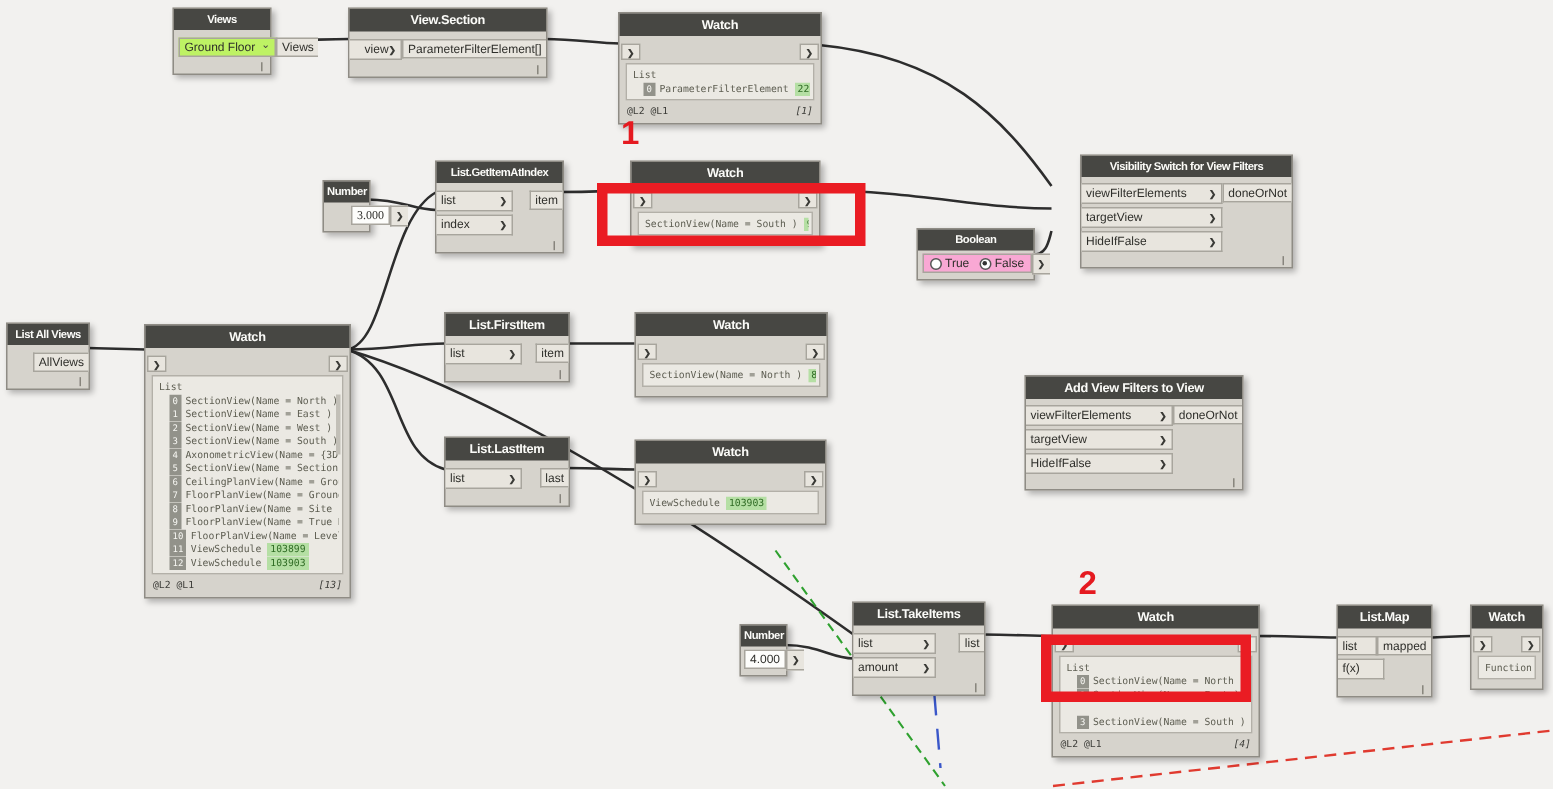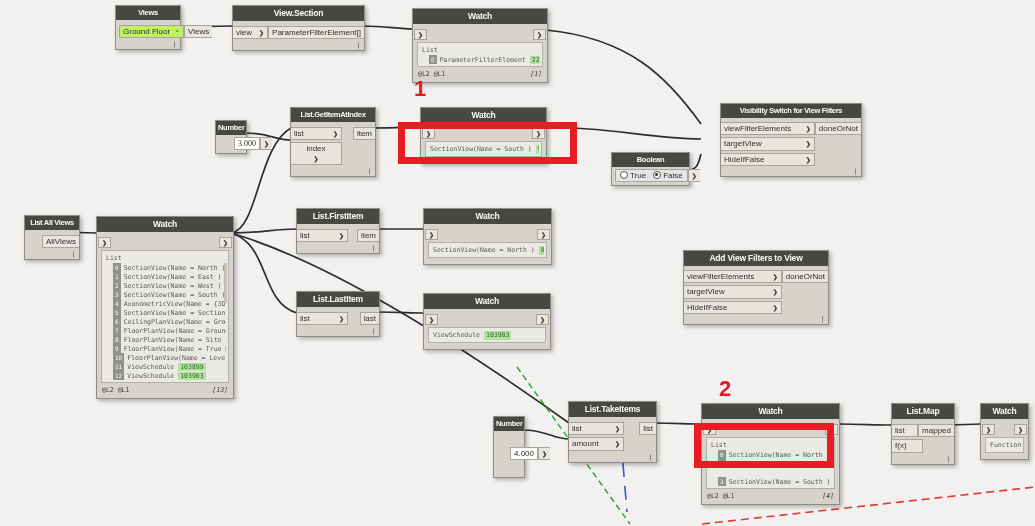--- a/index.html
+++ b/index.html
@@ -37,21 +37,21 @@
   .badge:empty{display:none;}
   .wfoot{display:flex;justify-content:space-between;font-size:6.5px;color:#3c3c38;
          padding:1px 4px 2px;margin:0 1px;font-family:"DejaVu Sans Mono",monospace;}
   .count{font-style:italic;}
   .sbar{position:absolute;right:1px;top:12px;width:3px;height:40px;background:#c2bfb7;}
 
   .dd{background:#bef264;border:1px solid #a8a59d;padding:1px 3px;display:flex;gap:4px;
       align-items:center;margin-left:3px;white-space:nowrap;}
   .caret::after{content:"⌄";font-size:7px;color:#444;line-height:0;position:relative;top:-2px;}
   .numbox{background:#fdfdfb;border:1px solid #a8a59d;padding:1px 3px;margin-left:2px;white-space:nowrap;}
-  .boolfield{background:#e5e5e5;border:1px solid #a8a59d;padding:1px 4px;margin-left:3px;
+  .boolfield{background:#f9a8d4;border:1px solid #a8a59d;padding:1px 4px;margin-left:3px;
              display:flex;gap:7px;align-items:center;white-space:nowrap;}
   .radio{display:inline-flex;align-items:center;gap:2px;}
   .rc{width:6px;height:6px;border:1px solid #555;border-radius:50%;background:#fff;display:inline-block;position:relative;}
   .rc.sel::after{content:"";position:absolute;left:1px;top:1px;width:3px;height:3px;background:#333;border-radius:50%;}
 
   .io2{display:flex;justify-content:center;align-items:flex-start;}
   .col-in{display:flex;flex-direction:column;width:99px;}
   .col-in .pin{margin:1px 0;}
   .col-out{display:flex;flex-direction:column;align-items:flex-end;}
 
@@ -101,21 +101,21 @@
         <span class="pout">Views</span>
       </div>
       <div class="lace"></div>
     </div>
   </div>
 
   <div class="node" style="left:232px;top:5px;width:131px;">
     <div class="hd">View.Section</div>
     <div class="body">
       <div class="prow">
-        <span class="pin" style="width:52px;">
+        <span class="pin" style="width:52px;justify-content:flex-end;">
           <span>view</span>
           <span class="chev"></span>
         </span>
         <span class="pout">ParameterFilterElement[]</span>
       </div>
       <div class="lace"></div>
     </div>
   </div>
 
   <div class="node" style="left:412px;top:8px;width:134px;">
@@ -152,21 +152,21 @@
     <div class="hd small">List.GetItemAtIndex</div>
     <div class="body">
       <div class="prow">
         <span class="pin" style="width:44px;">
           <span>list</span>
           <span class="chev"></span>
         </span>
         <span class="pout">item</span>
       </div>
       <div class="prow">
-        <span class="pin" style="width:44px;flex-direction:column;">
+        <span class="pin" style="width:44px;">
           <span>index</span>
           <span class="chev"></span>
         </span>
       </div>
       <div class="lace"></div>
     </div>
   </div>
 
   <div class="node" style="left:420px;top:107px;width:125px;">
     <div class="hd">Watch</div>
@@ -221,21 +221,21 @@
           <span class="radio">
             <span class="rc sel"></span>
             <span>False</span>
           </span>
         </span>
         <span class="pout"><span class="chev"></span></span>
       </div>
     </div>
   </div>
 
-  <div class="node" style="left:24px;top:215px;width:54px;">
+  <div class="node" style="left:4px;top:215px;width:54px;">
     <div class="hd small">List All Views</div>
     <div class="body">
       <div class="prow" style="justify-content:flex-end;">
         <span class="pout">AllViews</span>
       </div>
       <div class="lace"></div>
     </div>
   </div>
 
   <div class="node" style="left:96px;top:216px;width:136px;">
@@ -349,21 +349,21 @@
           <span class="pout" style="margin-top:1px;">doneOrNot</span>
         </div>
       </div>
       <div class="lace"></div>
     </div>
   </div>
 
   <div class="node" style="left:493px;top:416px;width:30px;">
     <div class="hd small">Number</div>
     <div class="body" style="padding:2px 0 3px;">
-      <div class="prow" style="margin:14px;">
+      <div class="prow" style="margin:0;">
         <span class="numbox">4.000</span>
         <span class="pout"><span class="chev"></span></span>
       </div>
     </div>
   </div>
 
   <div class="node" style="left:568px;top:401px;width:87px;">
     <div class="hd">List.TakeItems</div>
     <div class="body">
       <div class="prow">

